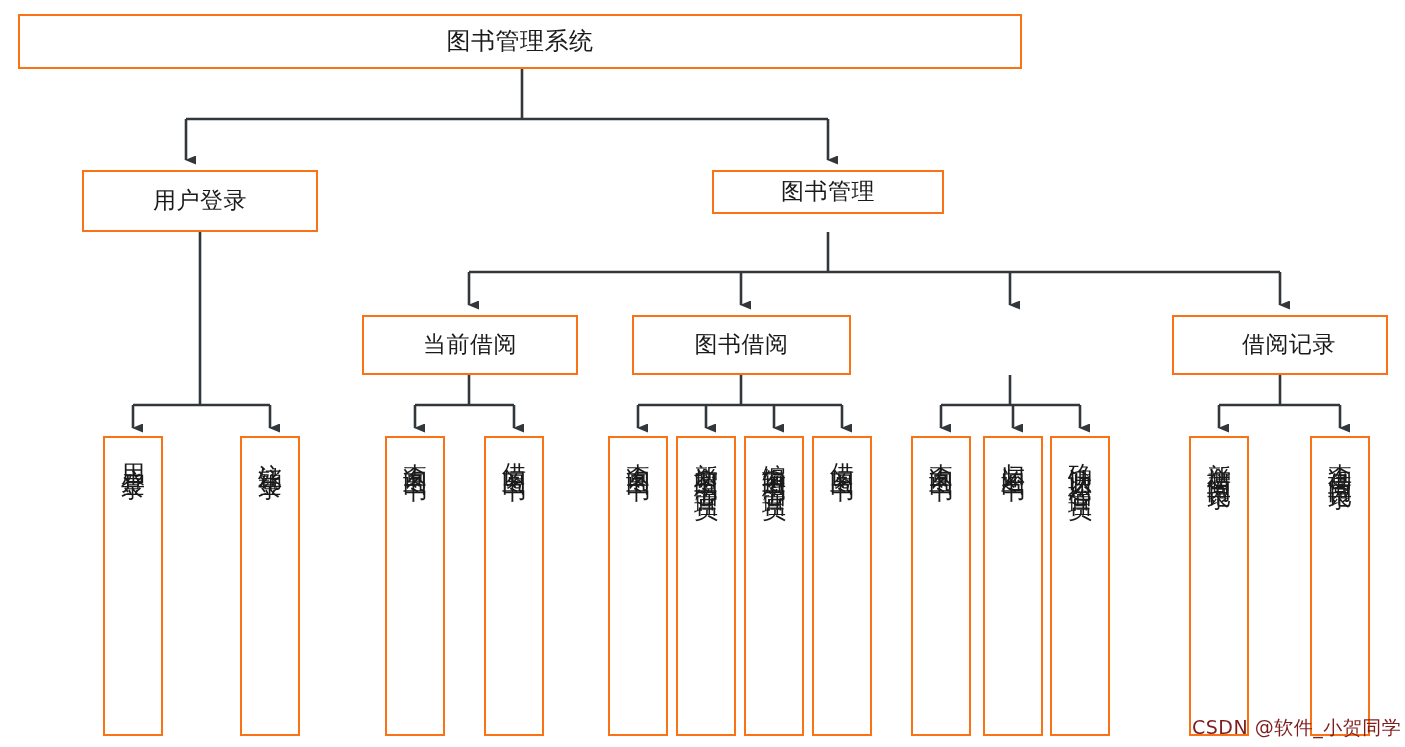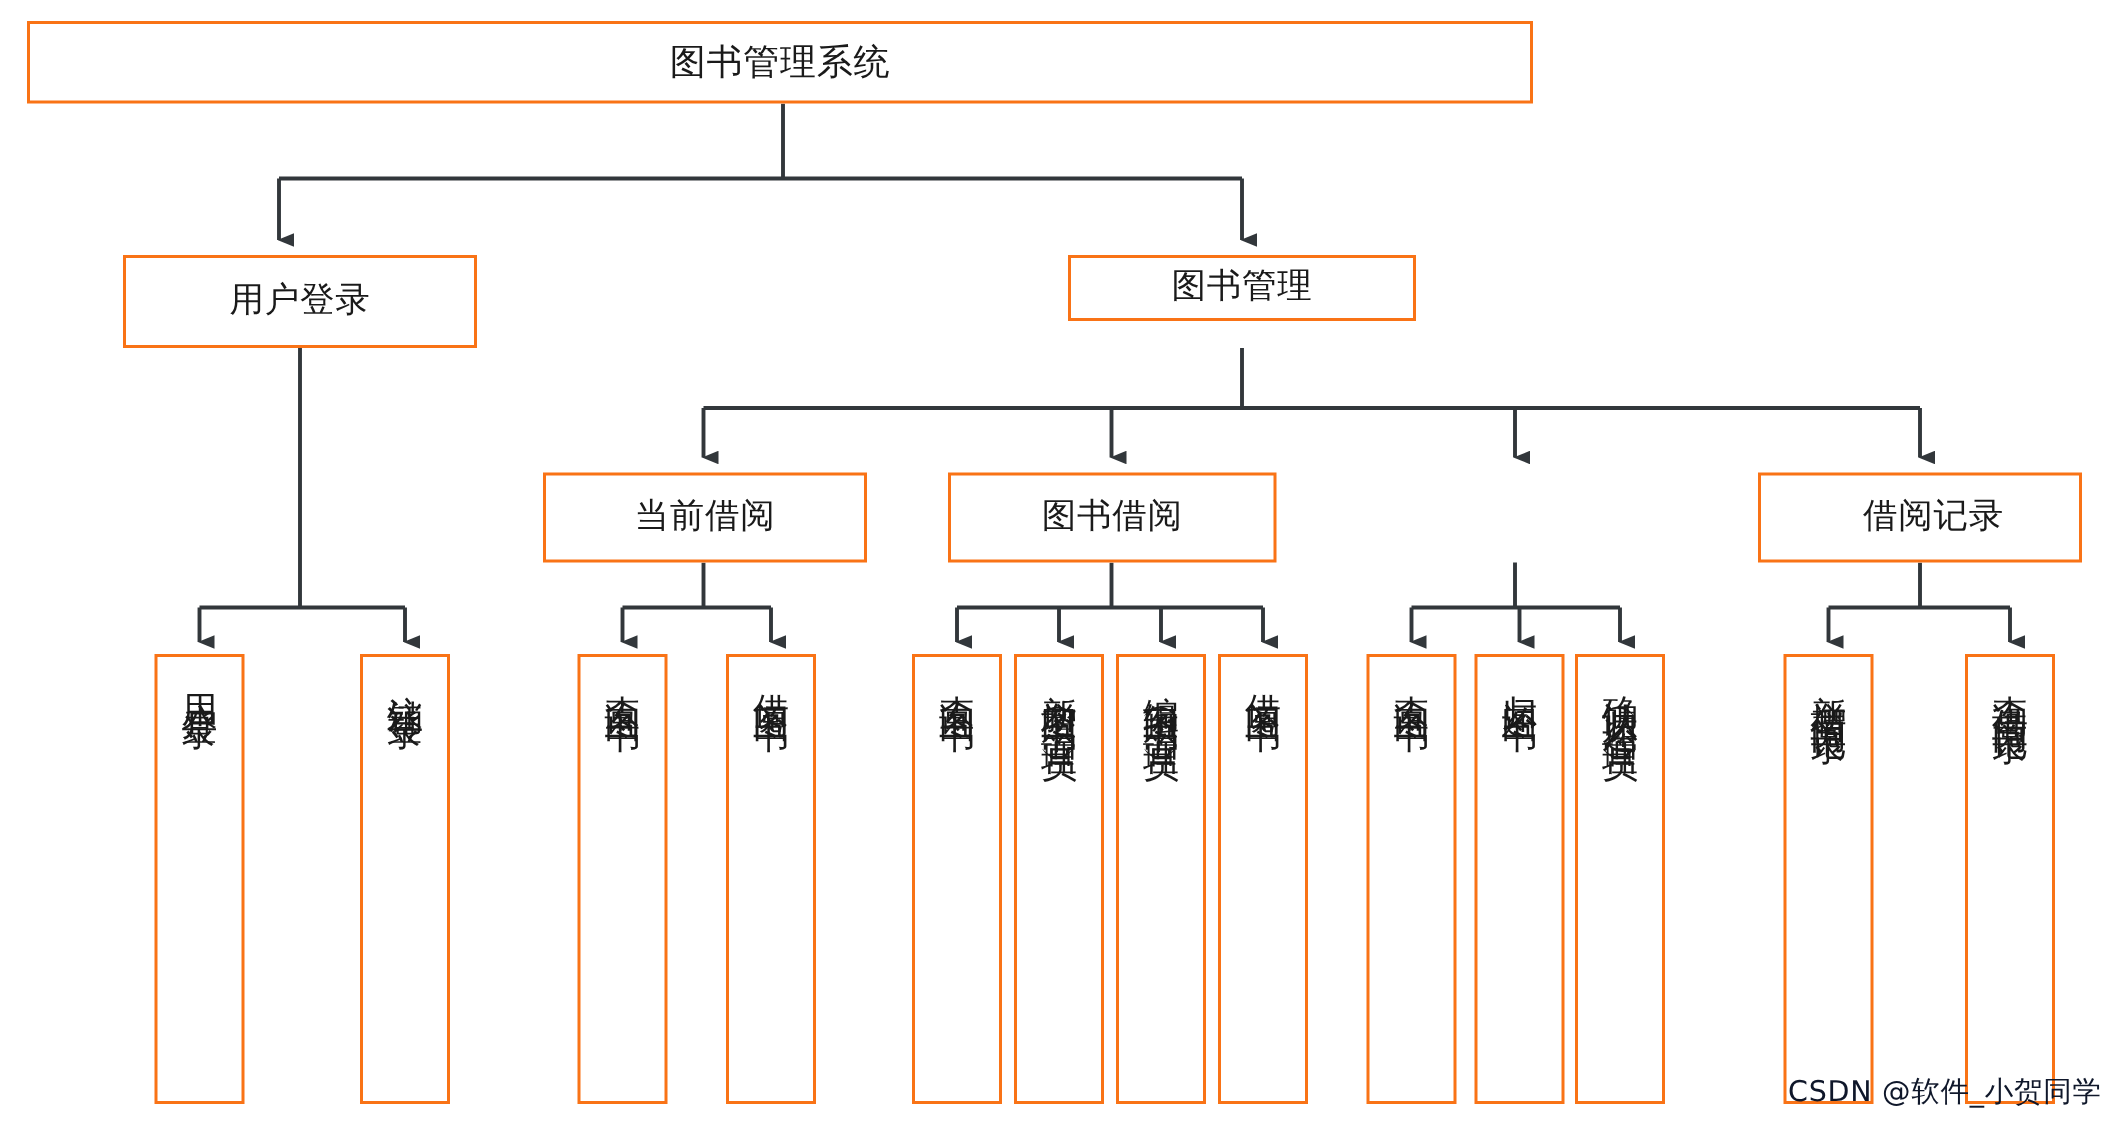--- a/index.html
+++ b/index.html
@@ -60,21 +60,21 @@
     writing-mode: vertical-rl;
     text-orientation: upright;
     font-size: 24px;
     line-height: 1.0;
     letter-spacing: 5px;
     white-space: nowrap;
   }
   .watermark {
     position: absolute;
     font-size: 19px;
-    color: #0f172a;
+    color: #7f1d1d;
     white-space: nowrap;
     letter-spacing: 0.5px;
     user-select: none;
   }
 </style>
 </head>
 <body>
 
 <div id="diagram-root">
 

